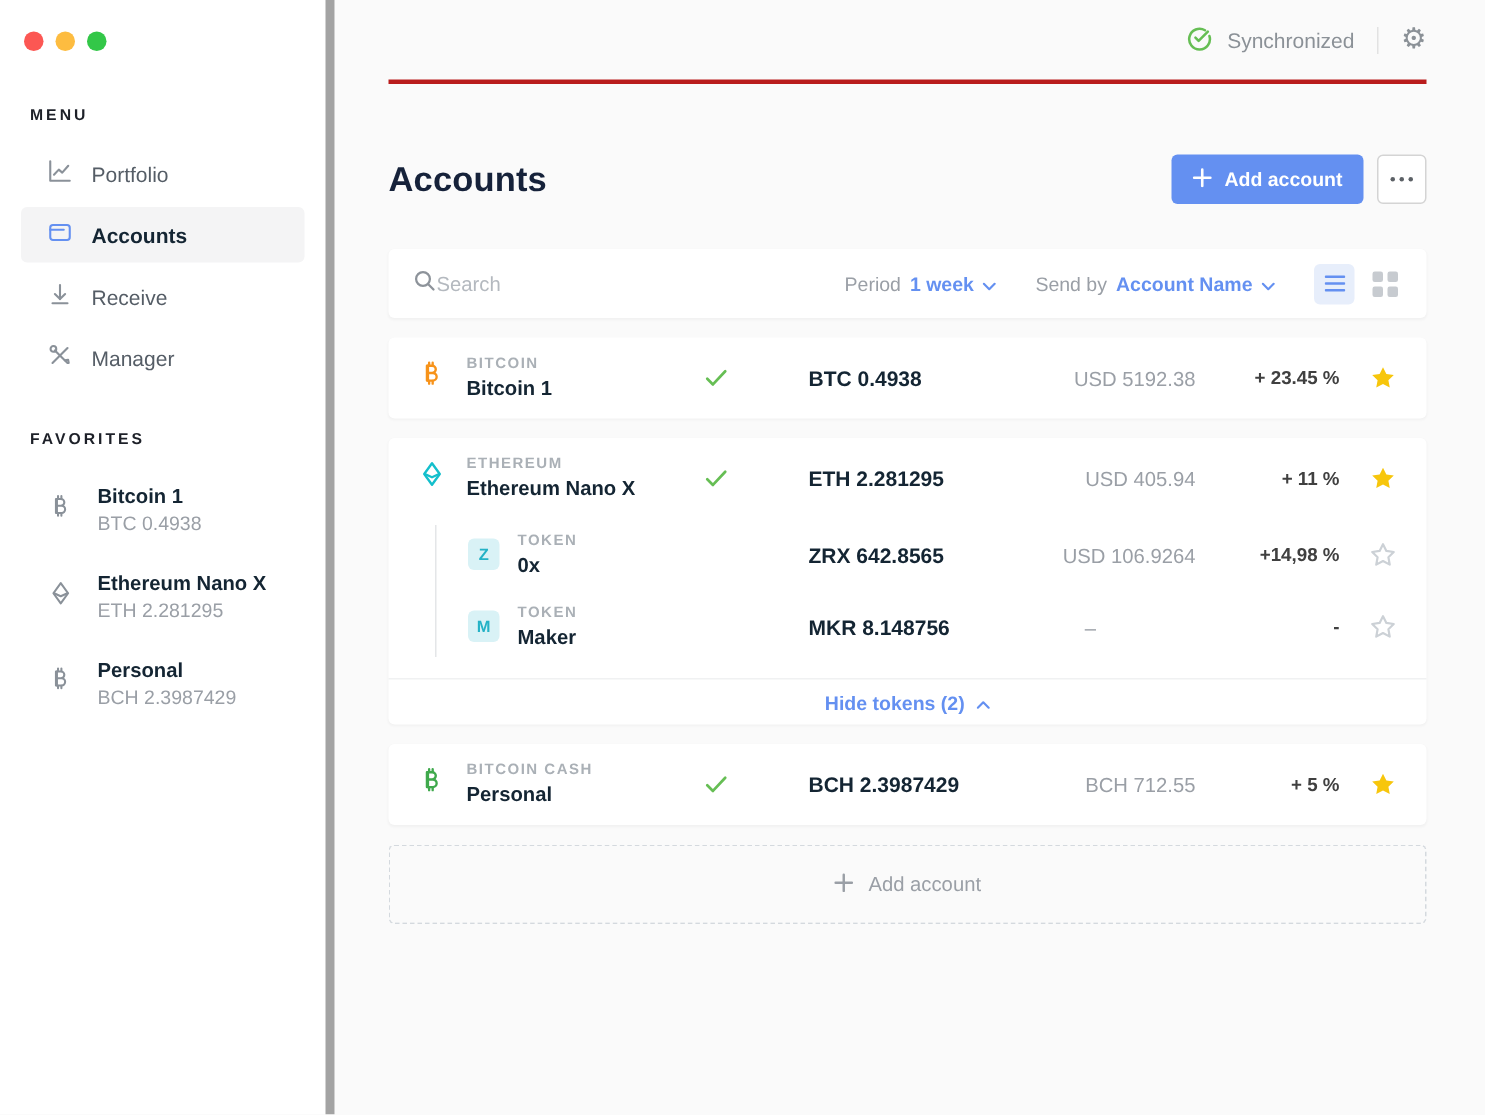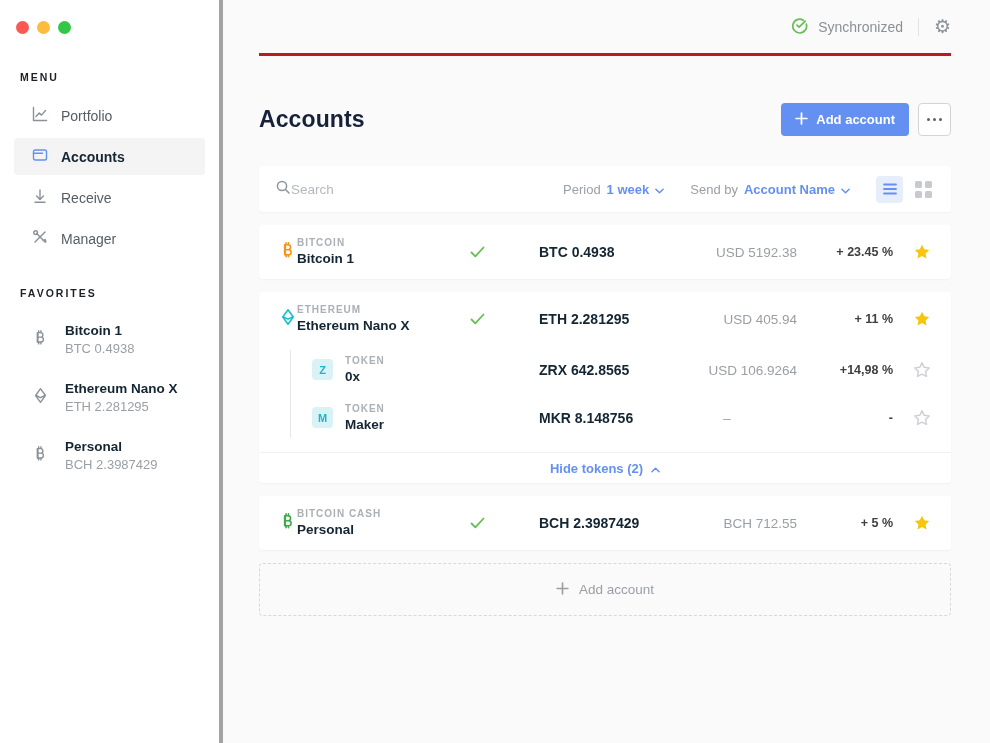--- a/index.html
+++ b/index.html
@@ -9,21 +9,21 @@
     display: flex;
     background: #fafafa;
     color: #142533;
     overflow: hidden;
   }
 
   
   .sidebar {
     width: 223px; min-width: 223px;
     background: #ffffff;
-    border-right: 4px solid #a3a3a3;
+    border-right: 6px solid #a3a3a3;
     padding-top: 21px;
     height: 743px;
   }
   .traffic { display: flex; gap: 8px; padding-left: 16px; }
   .dot { width: 13px; height: 13px; border-radius: 50%; }
   .dot.red { background: #fc5753; }
   .dot.yellow { background: #fdbc40; }
   .dot.green { background: #33c748; }
 
   .side-label {
@@ -110,21 +110,21 @@
   .card {
     background: #ffffff; border-radius: 4px; box-shadow: 0 1px 2px rgba(0,0,0,0.04);
     margin-top: 13px;
   }
   .acct-grid {
     display: grid;
     grid-template-columns: 20px 170px 56px 1fr 140px 96px 58px;
     align-items: center;
   }
   .acct-row { height: 54px; cursor: pointer; }
-  .acct-ident { display: flex; align-items: center; grid-column: 2; }
+  .acct-ident { display: flex; align-items: center; gap: 14px; grid-column: 2; }
   .acct-ident svg { flex: none; }
   .tag { font-size: 10px; font-weight: 600; letter-spacing: 1px; color: #aab0b6; line-height: 1.4; }
   .acct-name { font-size: 13.5px; font-weight: 700; color: #142533; line-height: 1.3; white-space: nowrap; }
   .cell-check { grid-column: 3; display: flex; justify-content: center; }
   .cell-balance { grid-column: 4; padding-left: 34px; font-size: 14px; font-weight: 600; color: #142533; }
   .cell-counter { grid-column: 5; text-align: right; font-size: 13.5px; color: #9a9fa6; }
   .cell-counter.center { text-align: center; }
   .cell-delta { grid-column: 6; text-align: right; font-size: 12.5px; font-weight: 600; color: #404040; }
   .cell-star { grid-column: 7; display: flex; justify-content: center; cursor: pointer; }
 

